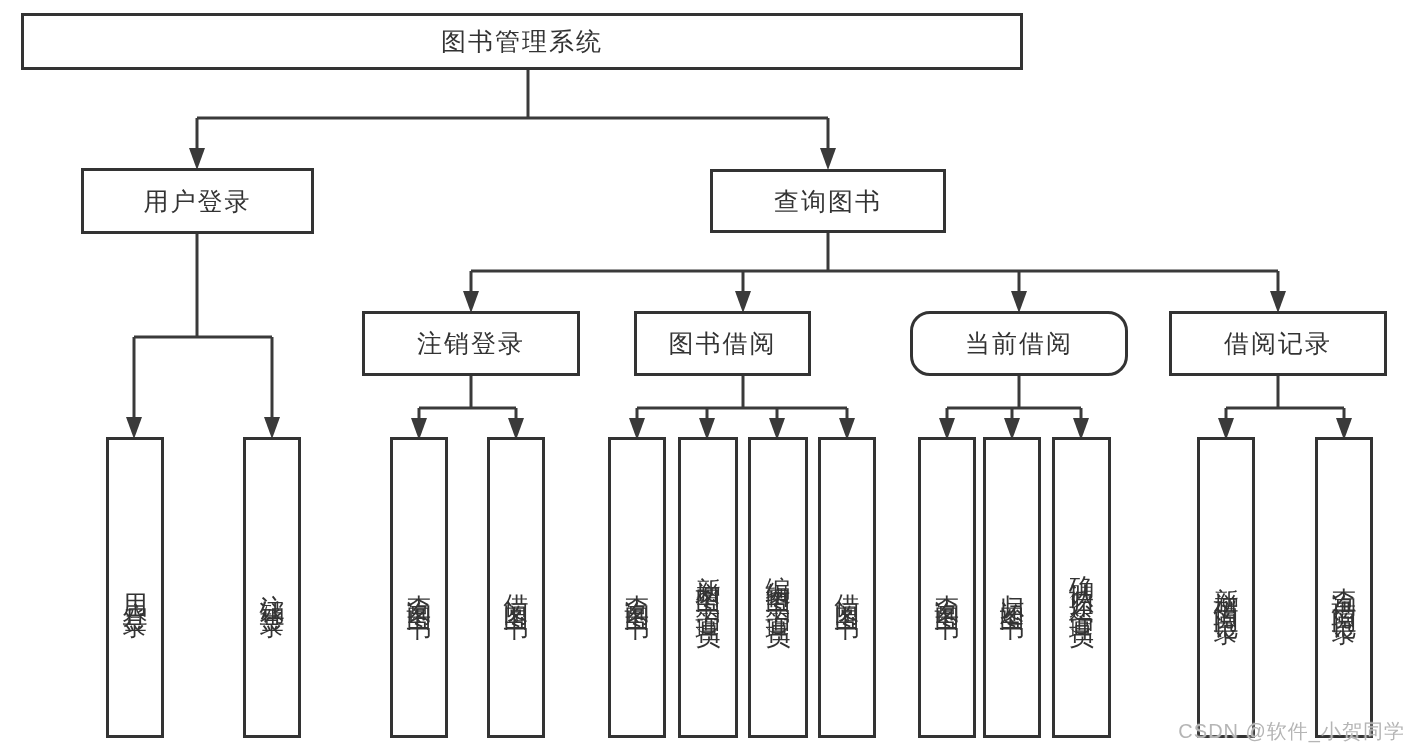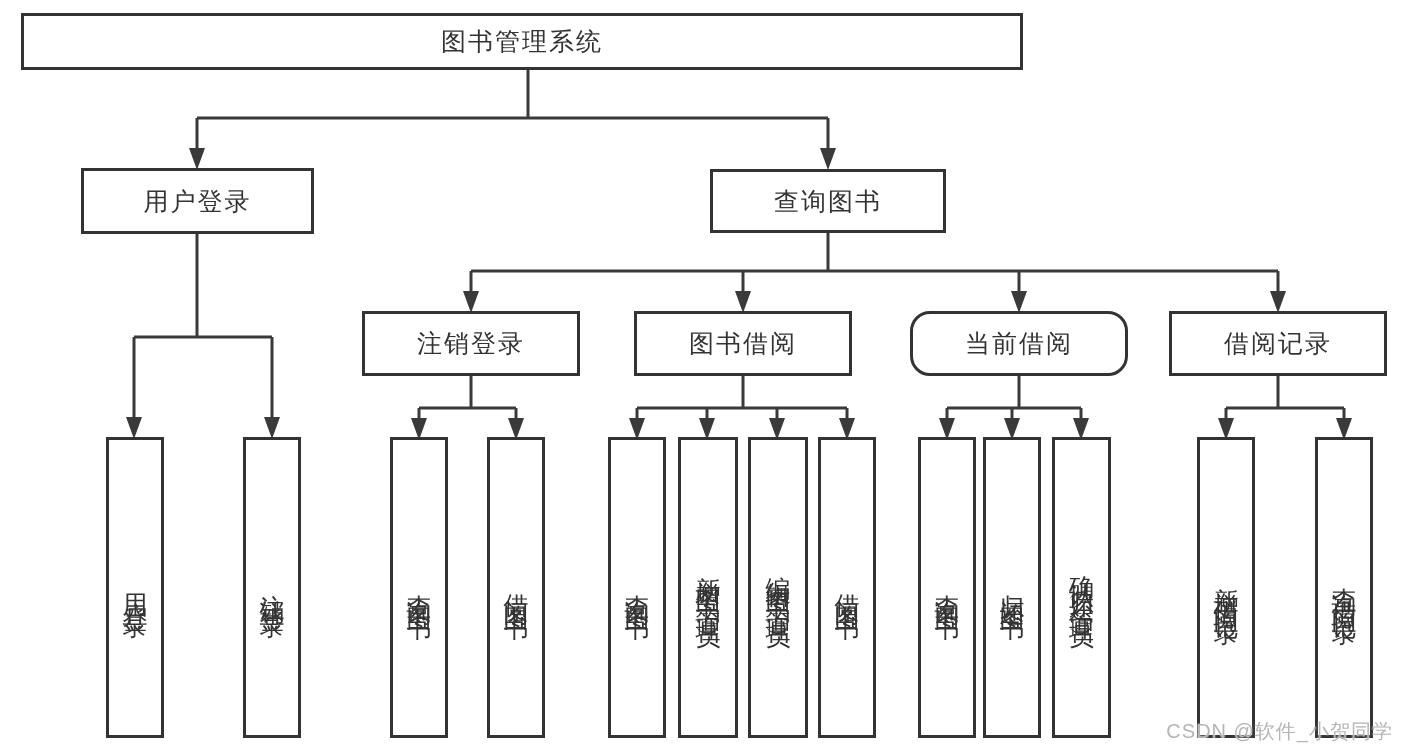--- a/index.html
+++ b/index.html
@@ -35,21 +35,21 @@
   }
   .h-label{letter-spacing:2px;white-space:nowrap;}
   .v-label{
     writing-mode:vertical-rl;
     text-orientation:mixed;
     letter-spacing:7px;
     white-space:nowrap;
   }
   .watermark{
     position:absolute;
-    right:12px;bottom:2px;
+    right:0;bottom:2px;
     font-size:20px;
     letter-spacing:1px;
     color:var(--watermark,#b5b5b5);
     text-shadow:0 0 2px #ffffff;
     z-index:5;
     white-space:nowrap;
     margin-left:45px;
   }
 </style>
 </head>
@@ -139,21 +139,21 @@
   <div class="node" style="left:81px;top:168px;width:233px;height:66px;">
     <span class="h-label">用户登录</span>
   </div>
   <div class="node" style="left:710px;top:169px;width:236px;height:64px;">
     <span class="h-label">查询图书</span>
   </div>
 
   <div class="node" style="left:362px;top:311px;width:218px;height:65px;">
     <span class="h-label">注销登录</span>
   </div>
-  <div class="node" style="left:634px;top:311px;width:218px;height:65px;text-align:center;">
+  <div class="node" style="left:634px;top:311px;width:177px;height:65px;text-align:center;">
     <span class="h-label">图书借阅</span>
   </div>
   <div class="node" style="left:910px;top:311px;width:218px;height:65px;border-radius:20px;">
     <span class="h-label">当前借阅</span>
   </div>
   <div class="node" style="left:1169px;top:311px;width:218px;height:65px;text-align:center;">
     <span class="h-label">借阅记录</span>
   </div>
 
   <div class="node" style="left:106px;top:437px;width:58px;height:301px;">

